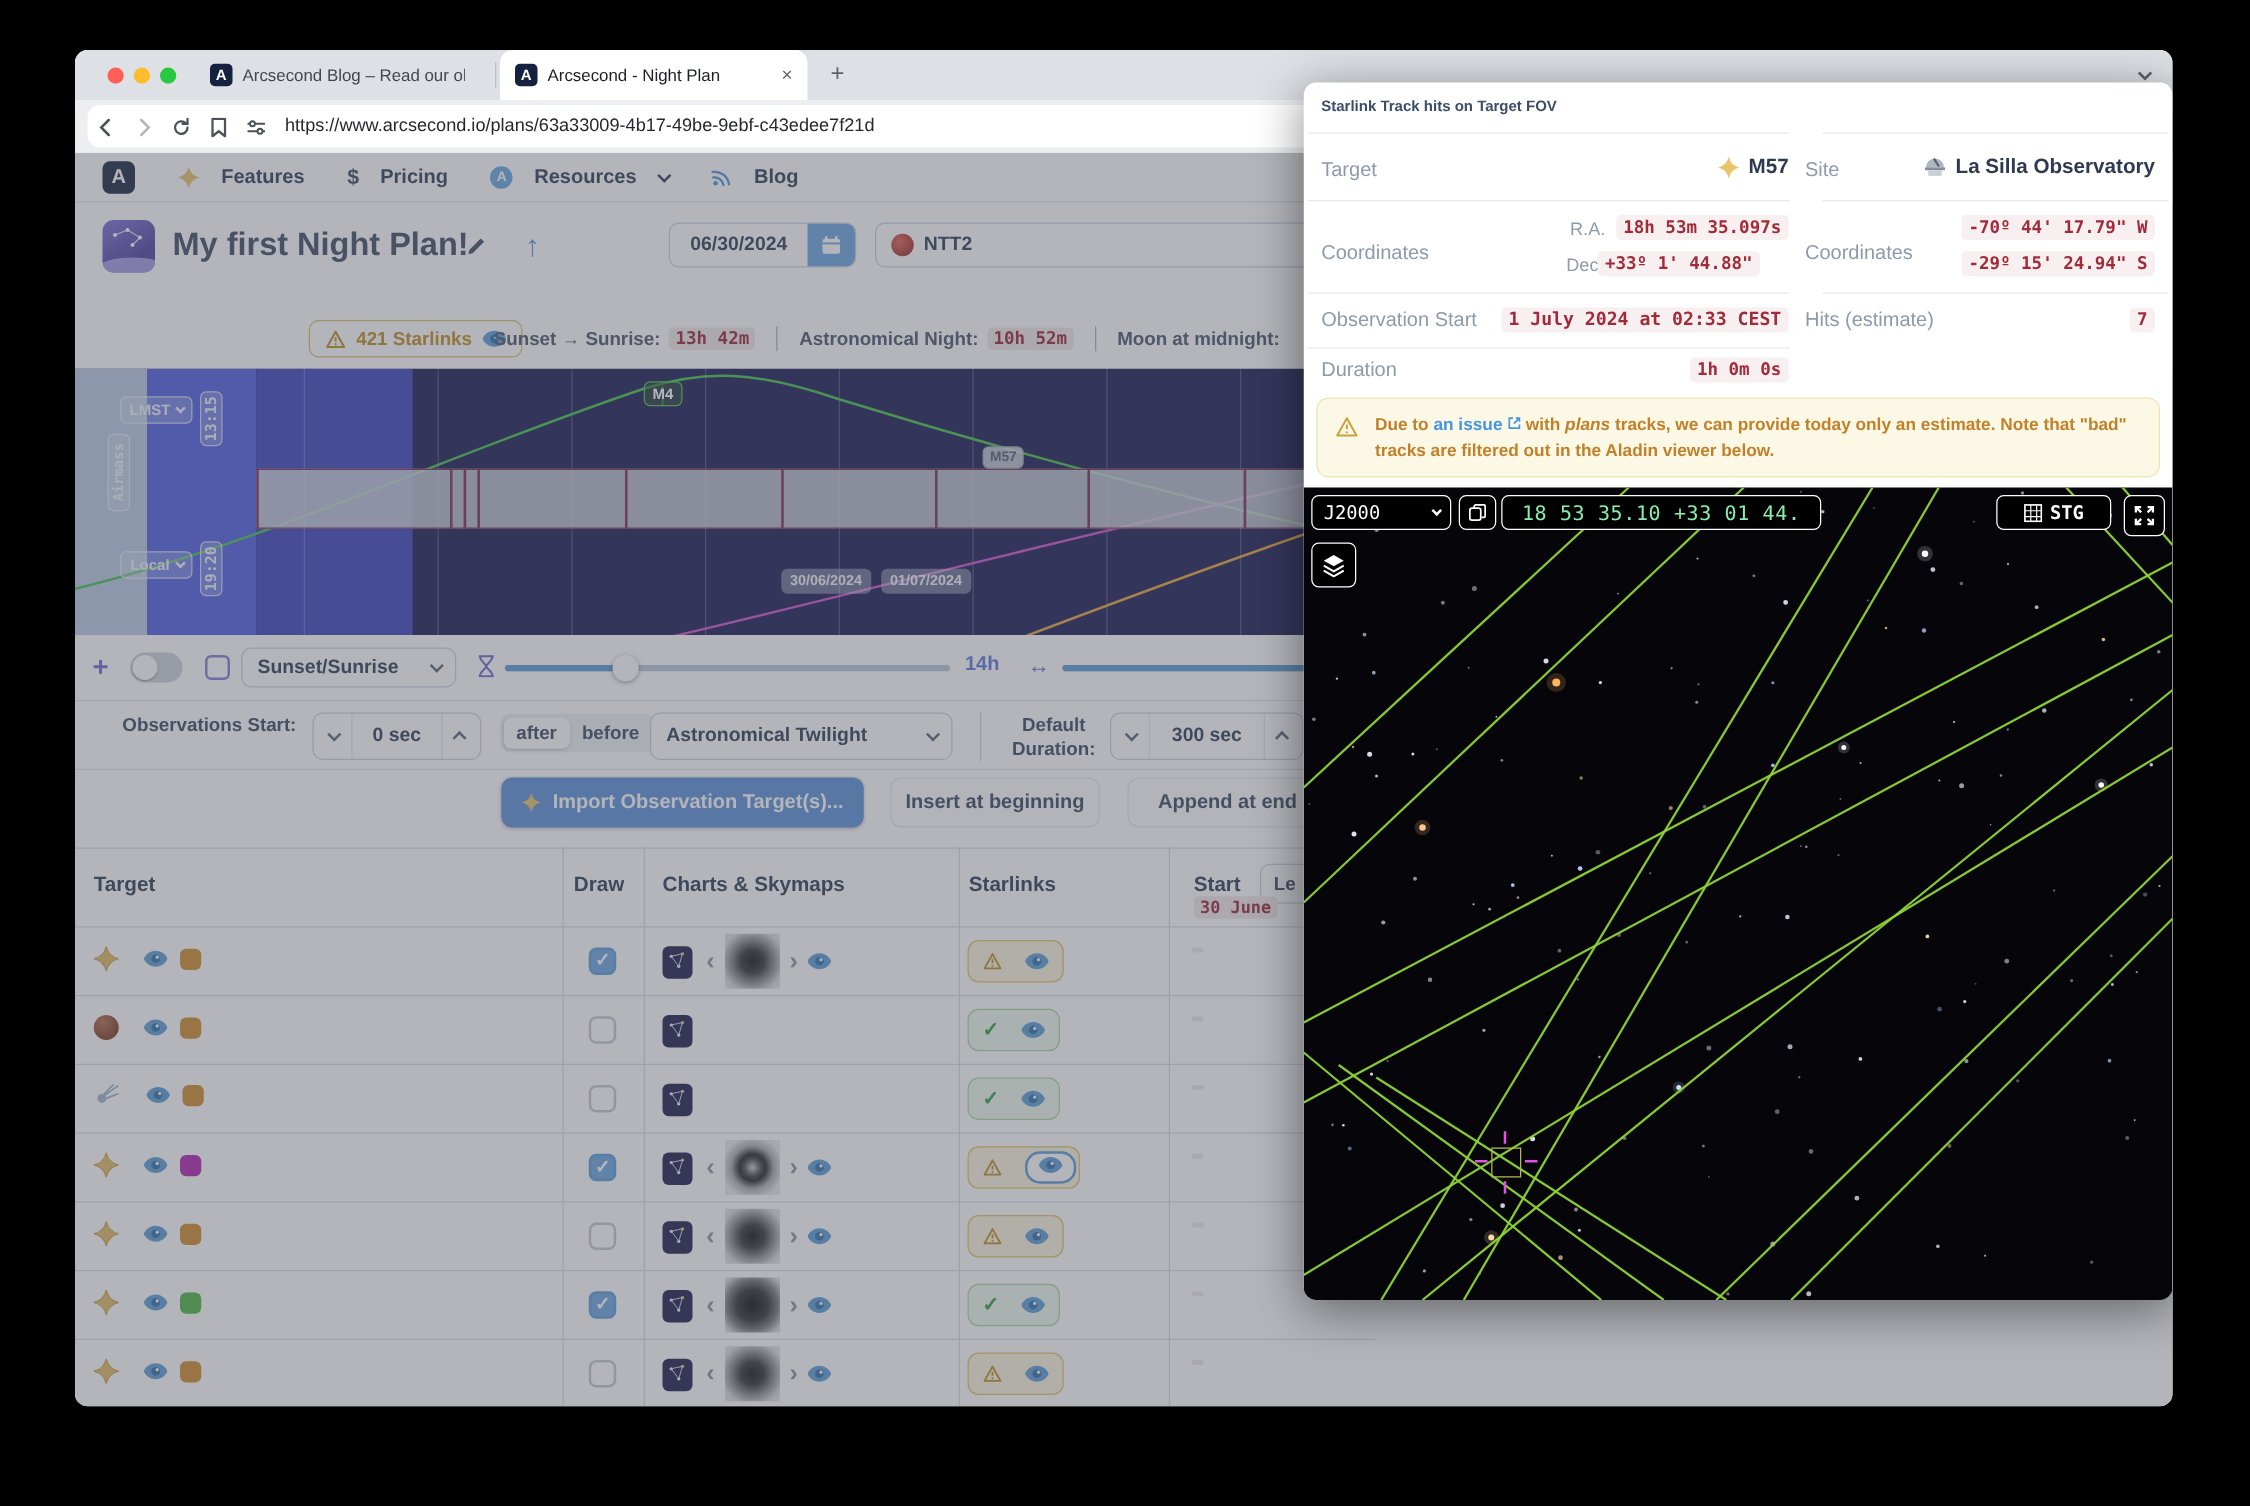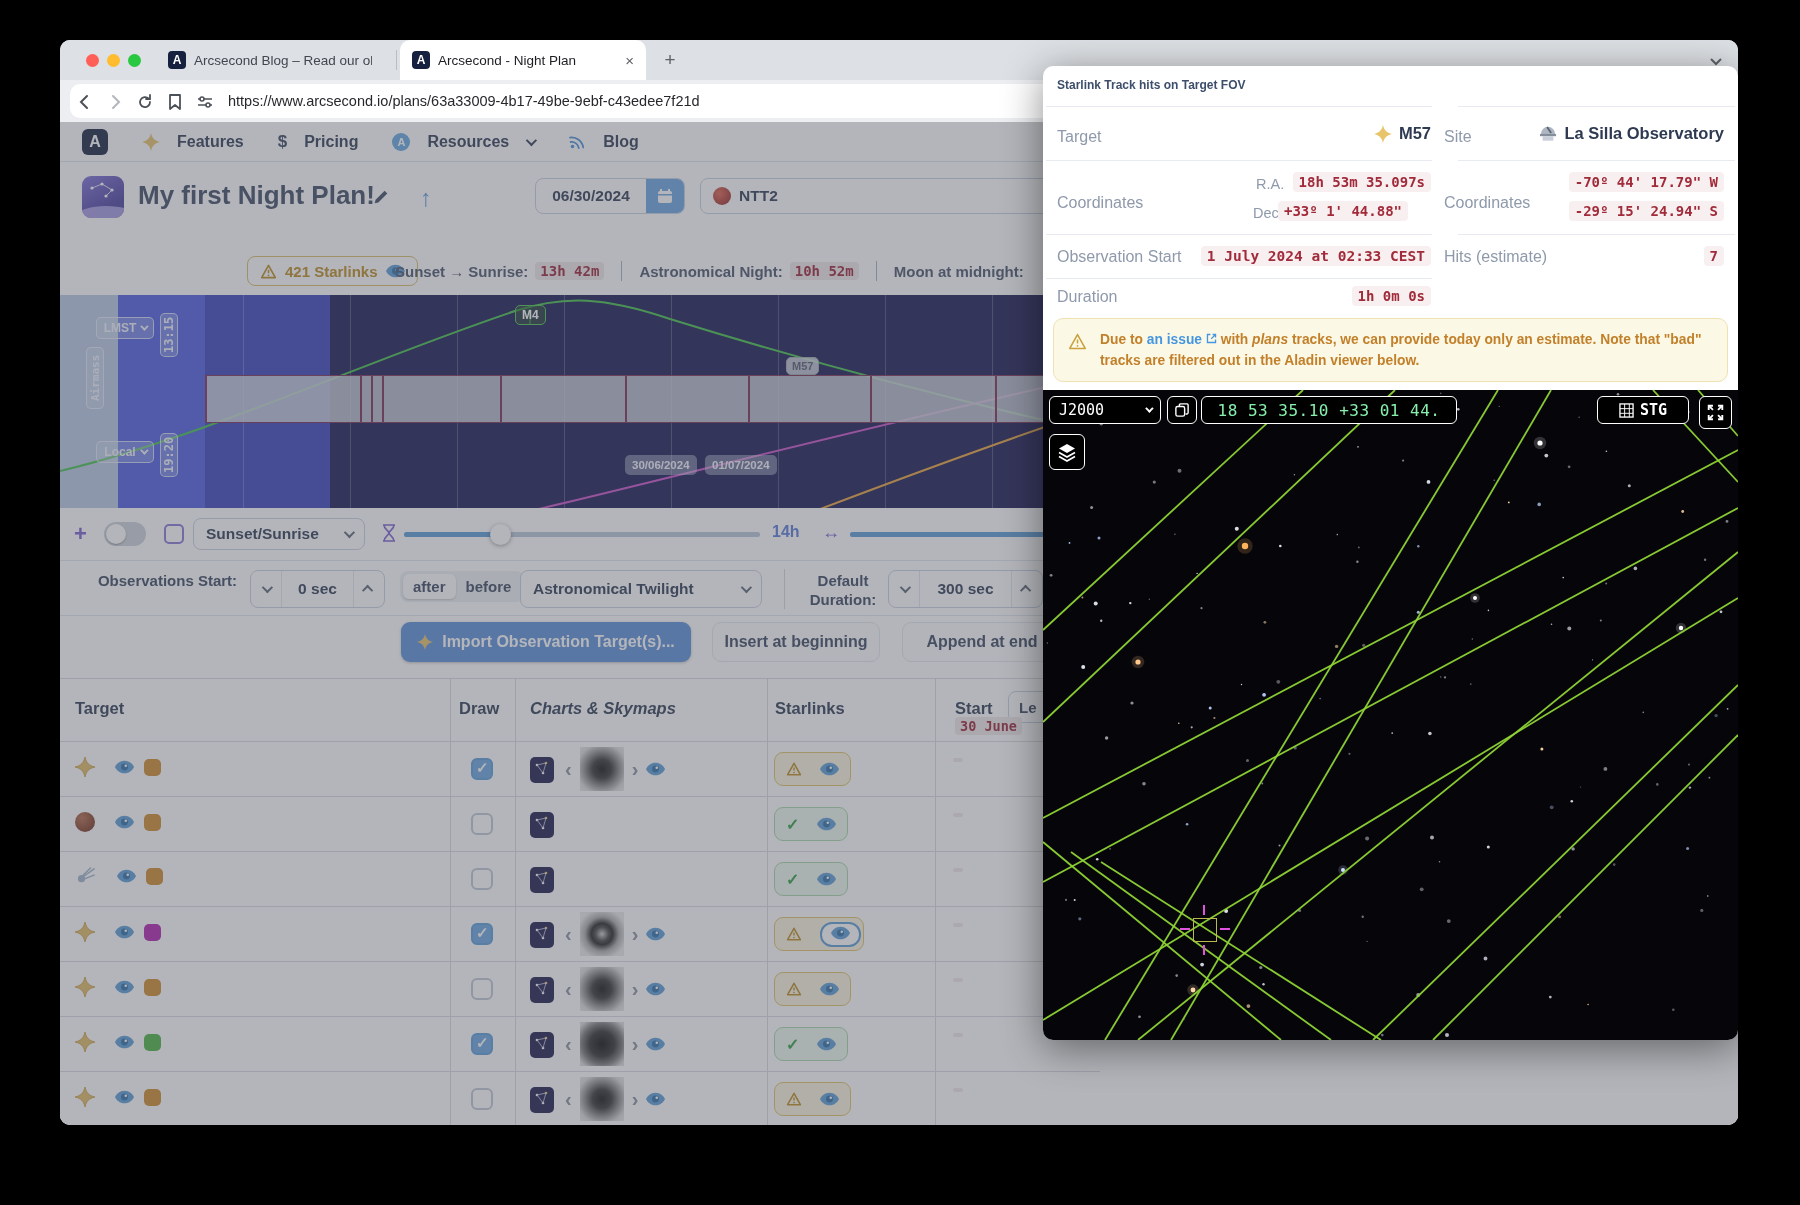--- a/index.html
+++ b/index.html
@@ -587,21 +587,21 @@
     </div>
 
     <div class="table">
       <div class="t-colsep" style="left:390px;"></div>
       <div class="t-colsep" style="left:455px;"></div>
       <div class="t-colsep" style="left:707px;"></div>
       <div class="t-colsep" style="left:875px;"></div>
       <div class="t-head">
         <span class="t-h" style="left:15px;">Target</span>
         <span class="t-h" style="left:399px;">Draw</span>
-        <span class="t-h" style="left:470px;font-style:italic;">Charts &amp; Skymaps</span>
+        <span class="t-h" style="left:470px;">Charts &amp; Skymaps</span>
         <span class="t-h" style="left:715px;">Starlinks</span>
         <span class="t-h" style="left:895px;">Start</span>
         <span class="le-btn">
               <span>Le</span>
             </span>
         <span class="t-sub">30 June</span>
       </div>
       <div id="tbody">
             <div class="t-row" style="top:64px;">
     <span class="t-name">

